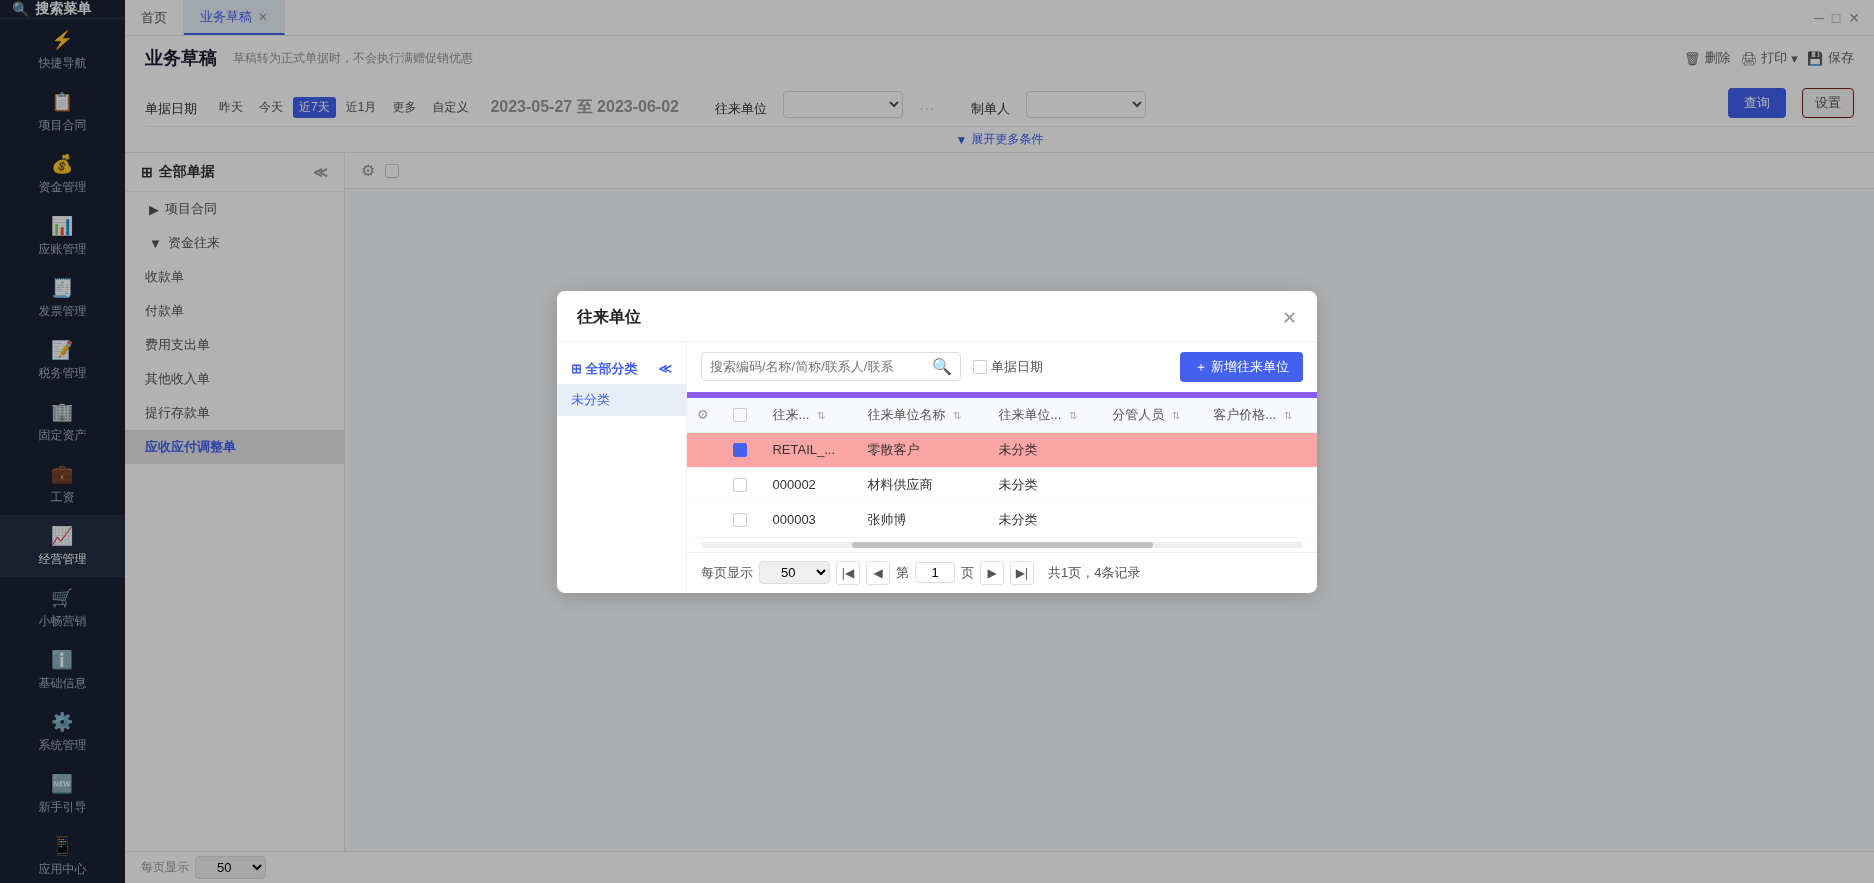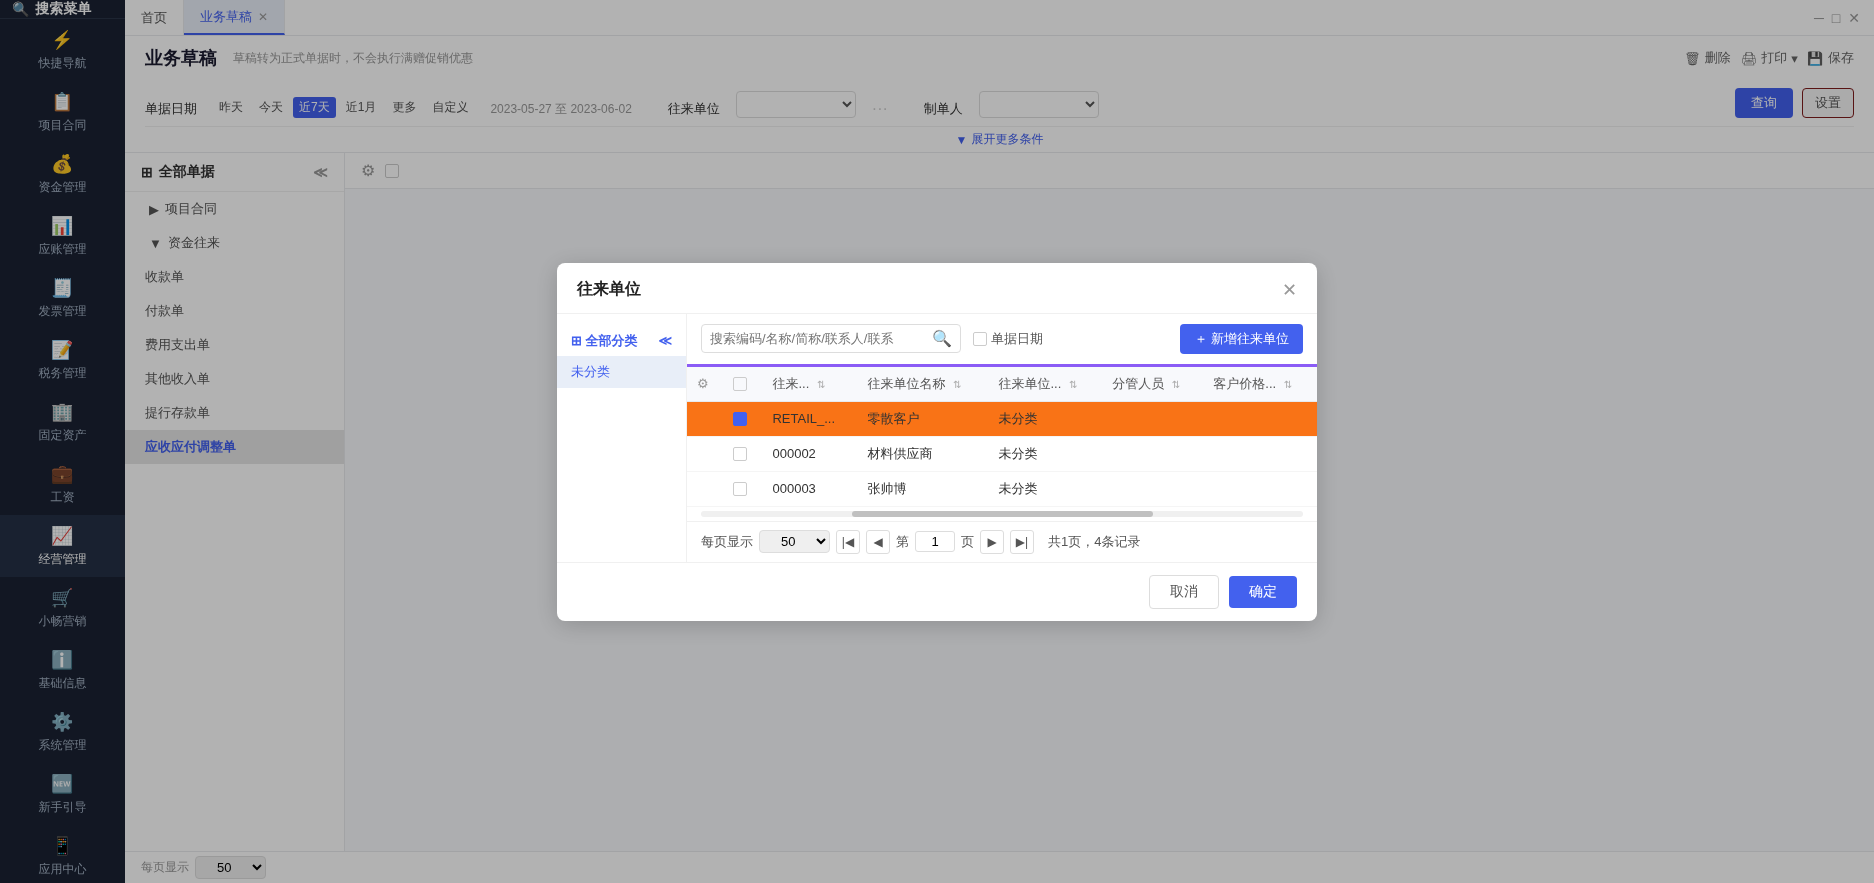--- a/index.html
+++ b/index.html
@@ -144,21 +144,21 @@
       cursor: pointer;
       color: #555;
       background: transparent;
       border: none;
     }
     .date-btn.active {
       background: #4361ee;
       color: #fff;
       border-radius: 3px;
     }
-    .date-range { font-size: 12px; color: #999; }
+    .date-range { font-size: 16px; color: #999; font-weight: bold; }
     .filter-select {
       border: 1px solid #ddd;
       border-radius: 4px;
       padding: 4px 8px;
       font-size: 13px;
       color: #555;
       min-width: 120px;
       background: #fff;
     }
     .expand-row {
@@ -305,21 +305,21 @@
       flex: 1;
       display: flex;
       flex-direction: column;
       min-width: 0;
     }
     .modal-toolbar {
       display: flex;
       align-items: center;
       padding: 10px 14px;
       gap: 12px;
-      border-bottom: 3px solid #8b5cf6;
+      border-bottom: 6px solid #8b5cf6;
       flex-shrink: 0;
     }
     .modal-search {
       display: flex;
       align-items: center;
       border: 1px solid #ddd;
       border-radius: 4px;
       padding: 4px 8px;
       background: #fff;
       flex: 1;
@@ -368,21 +368,21 @@
       font-weight: normal;
       border-bottom: 1px solid #e8eaed;
       white-space: nowrap;
     }
     .modal-table td {
       padding: 8px 10px;
       border-bottom: 1px solid #f5f5f5;
       color: #333;
       white-space: nowrap;
     }
-    .modal-table tr.selected td { background: #f97316; }
+    .modal-table tr.selected td { background: #fca5a5; }
     .sort-icon { margin-left: 4px; color: #aaa; font-size: 10px; }
     .modal-pagination {
       display: flex;
       align-items: center;
       padding: 8px 14px;
       border-top: 1px solid #f0f0f0;
       font-size: 13px;
       color: #555;
       gap: 6px;
       flex-shrink: 0;
@@ -583,21 +583,21 @@
         <button class="date-btn">近1月</button>
         <button class="date-btn">更多</button>
         <button class="date-btn">自定义</button>
       </div>
       <span class="date-range">2023-05-27 至 2023-06-02</span>
       <span class="filter-label" style="margin-left:20px;">往来单位</span>
       <select class="filter-select"><option></option></select>
       <span style="color:#ccc;">···</span>
       <span class="filter-label" style="margin-left:20px;">制单人</span>
       <select class="filter-select"><option></option></select>
-      <div style="margin-left:auto; display:flex; gap:9px;">
+      <div style="margin-left:auto; display:flex; gap:16px;">
         <button class="btn-query">查询</button>
         <button class="btn-settings">设置</button>
       </div>
     </div>
     <div class="expand-row">
       <span class="expand-btn">
         <span>▼</span>
         <span>展开更多条件</span>
       </span>
     </div>
@@ -758,18 +758,14 @@
           <span class="page-btn">◀</span>
           <span>第</span>
           <input class="page-input" type="text" value="1" style="">
           <span>页</span>
           <span class="page-btn">▶</span>
           <span class="page-btn">▶|</span>
           <span style="margin-left:8px;">共1页，4条记录</span>
         </div>
       </div>
     </div>
-    <div class="modal-footer">
-      <button class="btn-cancel">取消</button>
-      <button class="btn-confirm">确定</button>
-    </div>
   </div>
 </div>
 
 </body></html>

